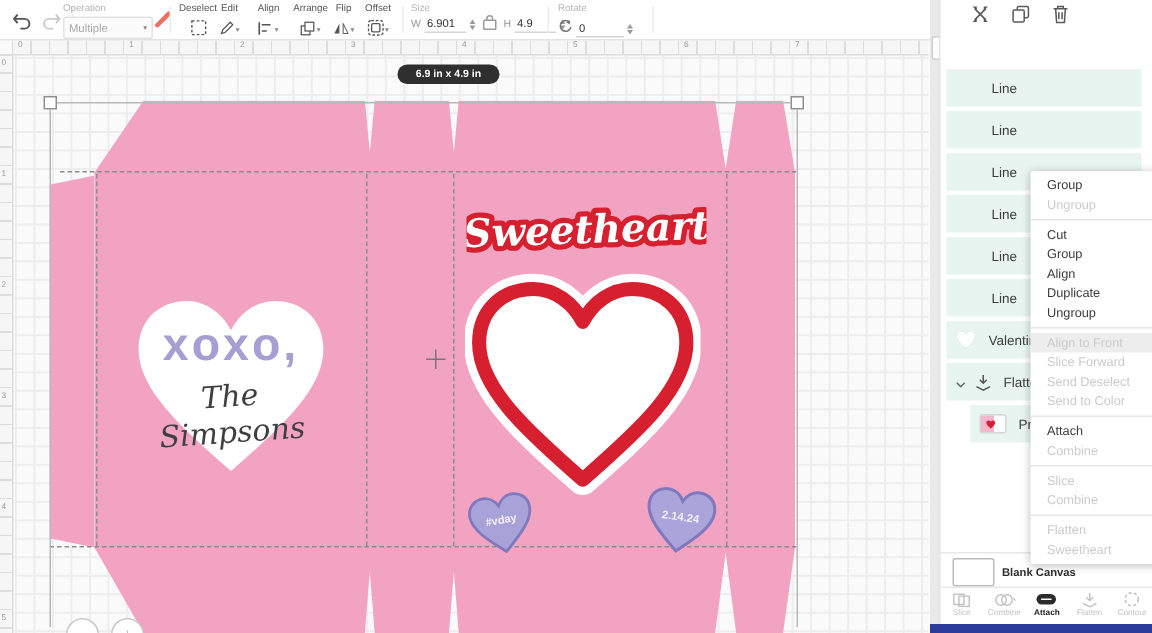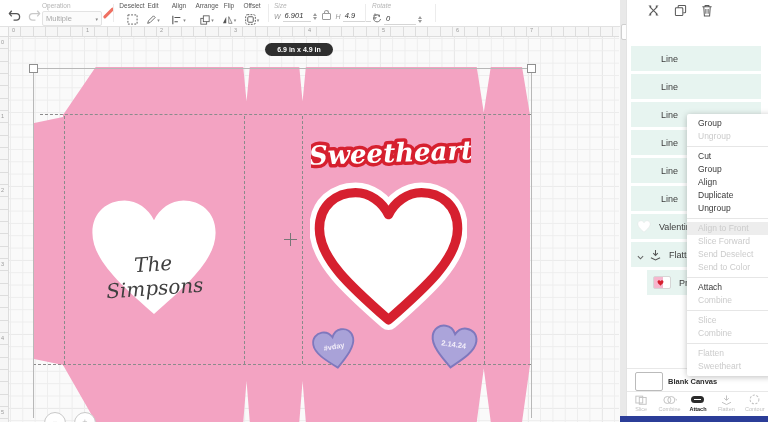--- a/index.html
+++ b/index.html
@@ -12,21 +12,21 @@
   .mini-label{font-size:6.5px;color:#b5b5b5;line-height:7px;}
   .op-group{left:42px;top:2px;position:absolute;}
   .op-select{margin-top:2px;width:52px;height:13px;border:1px solid #e3e3e3;border-radius:2px;
              font-size:7.5px;color:#a9a9a9;display:flex;align-items:center;padding:0 3px;justify-content:space-between;background:#fbfbfb;}
   .pen-swatch{position:absolute;left:98px;top:8px;width:12px;height:12px;cursor:pointer;}
   .pen-swatch div{width:14px;height:2.5px;background:#ef7062;border-radius:2px;transform:rotate(-45deg) translate(0,5px);}
   .tbtn{position:absolute;top:2px;text-align:center;cursor:pointer;}
   .tlabel{font-size:6.5px;color:#555;line-height:8px;white-space:nowrap;}
   .ticon{margin-top:1px;display:flex;align-items:center;justify-content:center;gap:1px;color:#555;}
   .caret{font-size:5px;color:#888;}
-  .num-group{position:absolute;top:2px;font-style:italic;}
+  .num-group{position:absolute;top:2px;}
   .num-row{display:flex;align-items:center;margin-top:1px;gap:2px;}
   .nlab{font-size:7px;color:#999;}
   .nval{width:26px;height:11px;border-bottom:1px solid #d5d5d5;font-size:7.5px;color:#333;display:flex;align-items:center;padding-left:2px;background:#fff;}
   .stepper{display:flex;flex-direction:column;gap:1px;cursor:pointer;}
   .stepper i{width:0;height:0;border-left:2.5px solid transparent;border-right:2.5px solid transparent;}
   .stepper .up{border-bottom:3px solid #9a9a9a;}
   .stepper .dn{border-top:3px solid #9a9a9a;}
   .lock{width:7px;height:5px;border:1px solid #9a9a9a;border-radius:1px;position:relative;margin:0 3px;}
   .lock:before{content:'';position:absolute;left:1px;top:-4px;width:3px;height:3px;border:1px solid #9a9a9a;border-bottom:none;border-radius:3px 3px 0 0;}
   .tb-sep{position:absolute;top:4px;width:1px;height:18px;background:#ececec;}
@@ -263,20 +263,21 @@
   <div class="sel-line" style="left:531px;top:68px;width:1px;height:350px;"></div>
   <div class="sel-handle" style="left:29px;top:64px;"></div>
   <div class="sel-handle" style="left:527px;top:64px;"></div>
   <div class="dim-badge">6.9 in x 4.9 in</div>
 
   <div class="design" style="left:84px;top:195px;">
     <svg width="140" height="126" viewBox="0 0 100 90">
       <path d="M50 85 C26 64 6 46 6 27 C6 12 17 4 29 4 C38 4 46 10 50 18 C54 10 62 4 71 4 C83 4 94 12 94 27 C94 46 74 64 50 85 Z" fill="#ffffff"></path>
     </svg>
   </div>
+  <div class="design xoxo" style="left:92px;top:212px;width:124px;">xoxo,</div>
   <div class="design signature" style="left:86px;top:252px;width:136px;">The Simpsons</div>
 
   <div class="design" style="left:311px;top:132px;">
     <svg width="160" height="44" viewBox="0 0 160 44">
       <text x="80" y="30" text-anchor="middle" font-family="DejaVu Serif, Liberation Serif, serif" font-style="italic" font-weight="bold" font-size="26" fill="#ffffff" stroke="#d6202f" stroke-width="7" paint-order="stroke" stroke-linejoin="round" transform="rotate(-2 80 22)">Sweetheart</text>
     </svg>
   </div>
   <div class="design" style="left:310px;top:181px;">
     <svg width="157" height="152" viewBox="0 0 100 90">
       <path d="M50 85 C26 64 6 46 6 27 C6 12 17 4 29 4 C38 4 46 10 50 18 C54 10 62 4 71 4 C83 4 94 12 94 27 C94 46 74 64 50 85 Z" fill="#ffffff" stroke="#ffffff" stroke-width="13" stroke-linejoin="round"></path>

